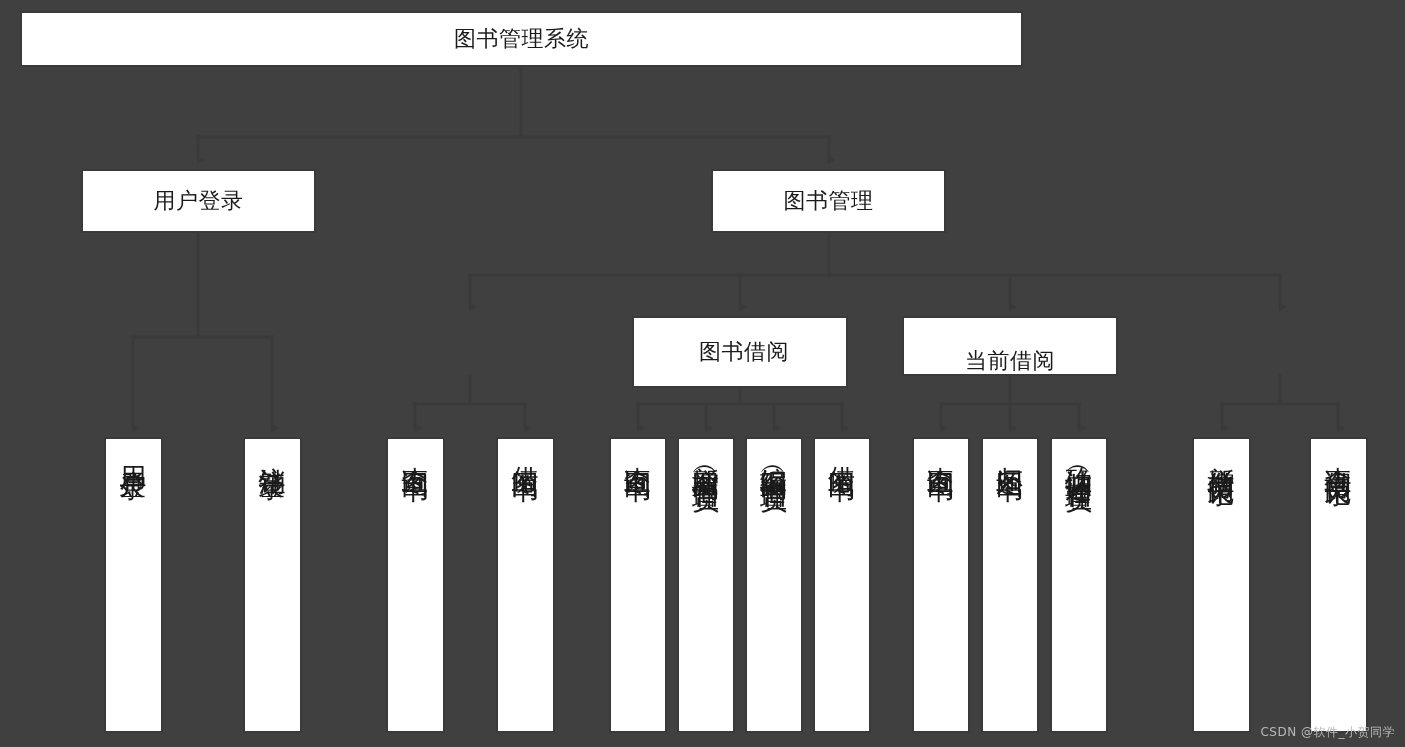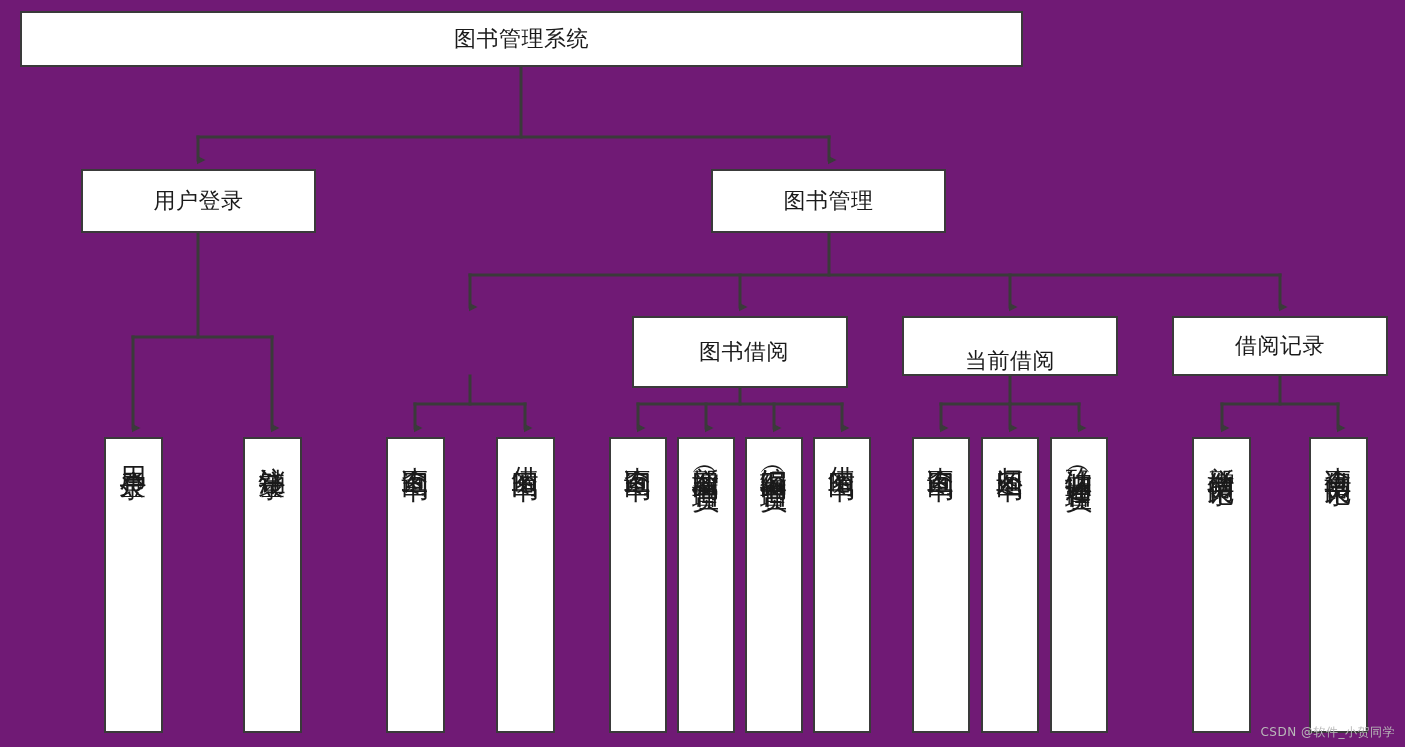--- a/index.html
+++ b/index.html
@@ -8,21 +8,21 @@
     padding: 0;
     background: #ffffff;
   }
   body {
     font-family: "DejaVu Sans", "Liberation Sans", sans-serif;
   }
   #canvas {
     position: relative;
     width: 1405px;
     height: 747px;
-    background: #701a75;
+    background: #404040;
     overflow: hidden;
   }
   #connectors {
     position: absolute;
     left: 0;
     top: 0;
     width: 1405px;
     height: 747px;
     pointer-events: none;
   }
@@ -145,23 +145,20 @@
   <div class="node horiz" style="left:711px; top:169px; width:235px; height:64px;">
     <span class="label">图书管理</span>
   </div>
 
   <div class="node horiz" style="left:632px; top:316px; width:216px; height:72px;padding-left:8px;">
     <span class="label">图书借阅</span>
   </div>
   <div class="node horiz" style="left:902px; top:316px; width:216px; height:60px;align-items:flex-end;">
     <span class="label">当前借阅</span>
   </div>
-  <div class="node horiz" style="left:1172px; top:316px; width:216px; height:60px;">
-    <span class="label">借阅记录</span>
-  </div>
 
   <div class="node vert" style="left:104px; top:437px; width:59px; height:296px;">
     <span class="label">用户登录</span>
   </div>
   <div class="node vert" style="left:243px; top:437px; width:59px; height:296px;">
     <span class="label">注销登录</span>
   </div>
 
   <div class="node vert" style="left:386px; top:437px; width:59px; height:296px;">
     <span class="label">查询图书</span>

